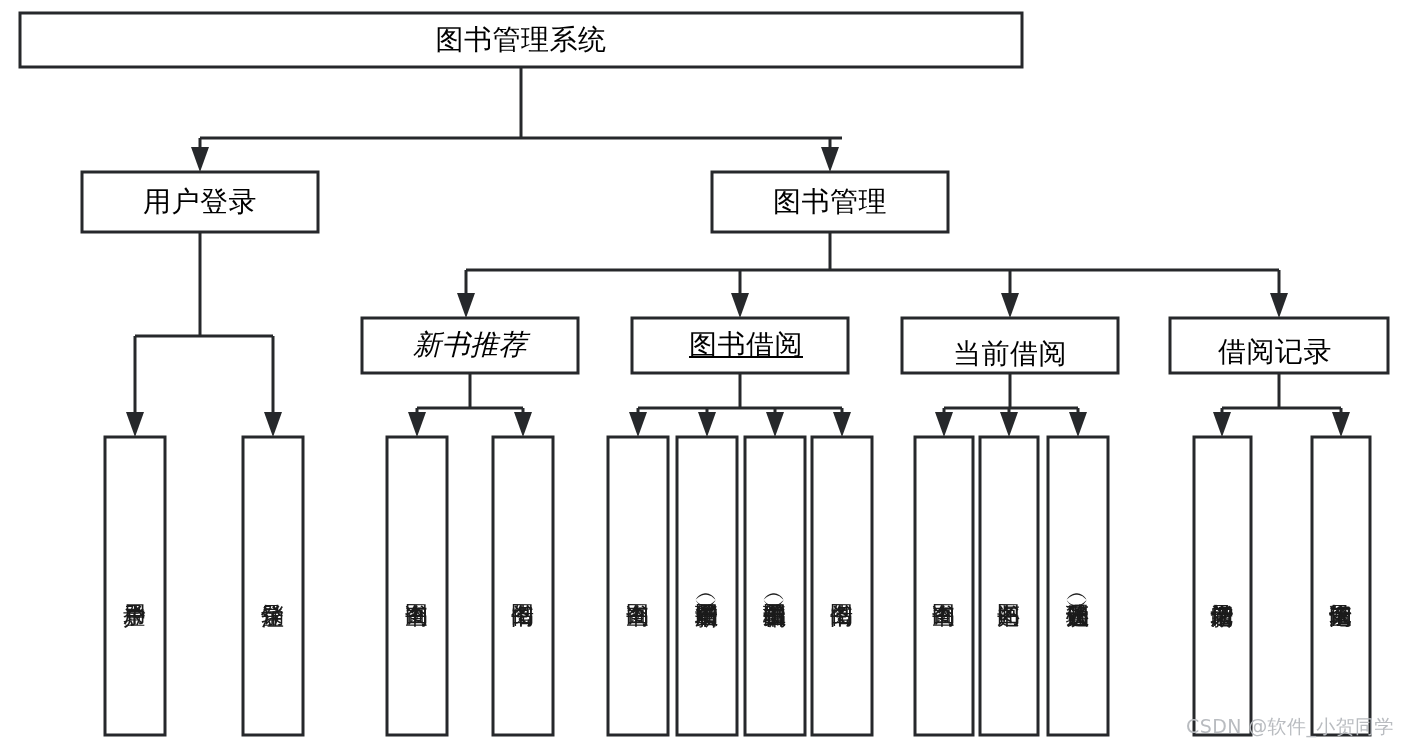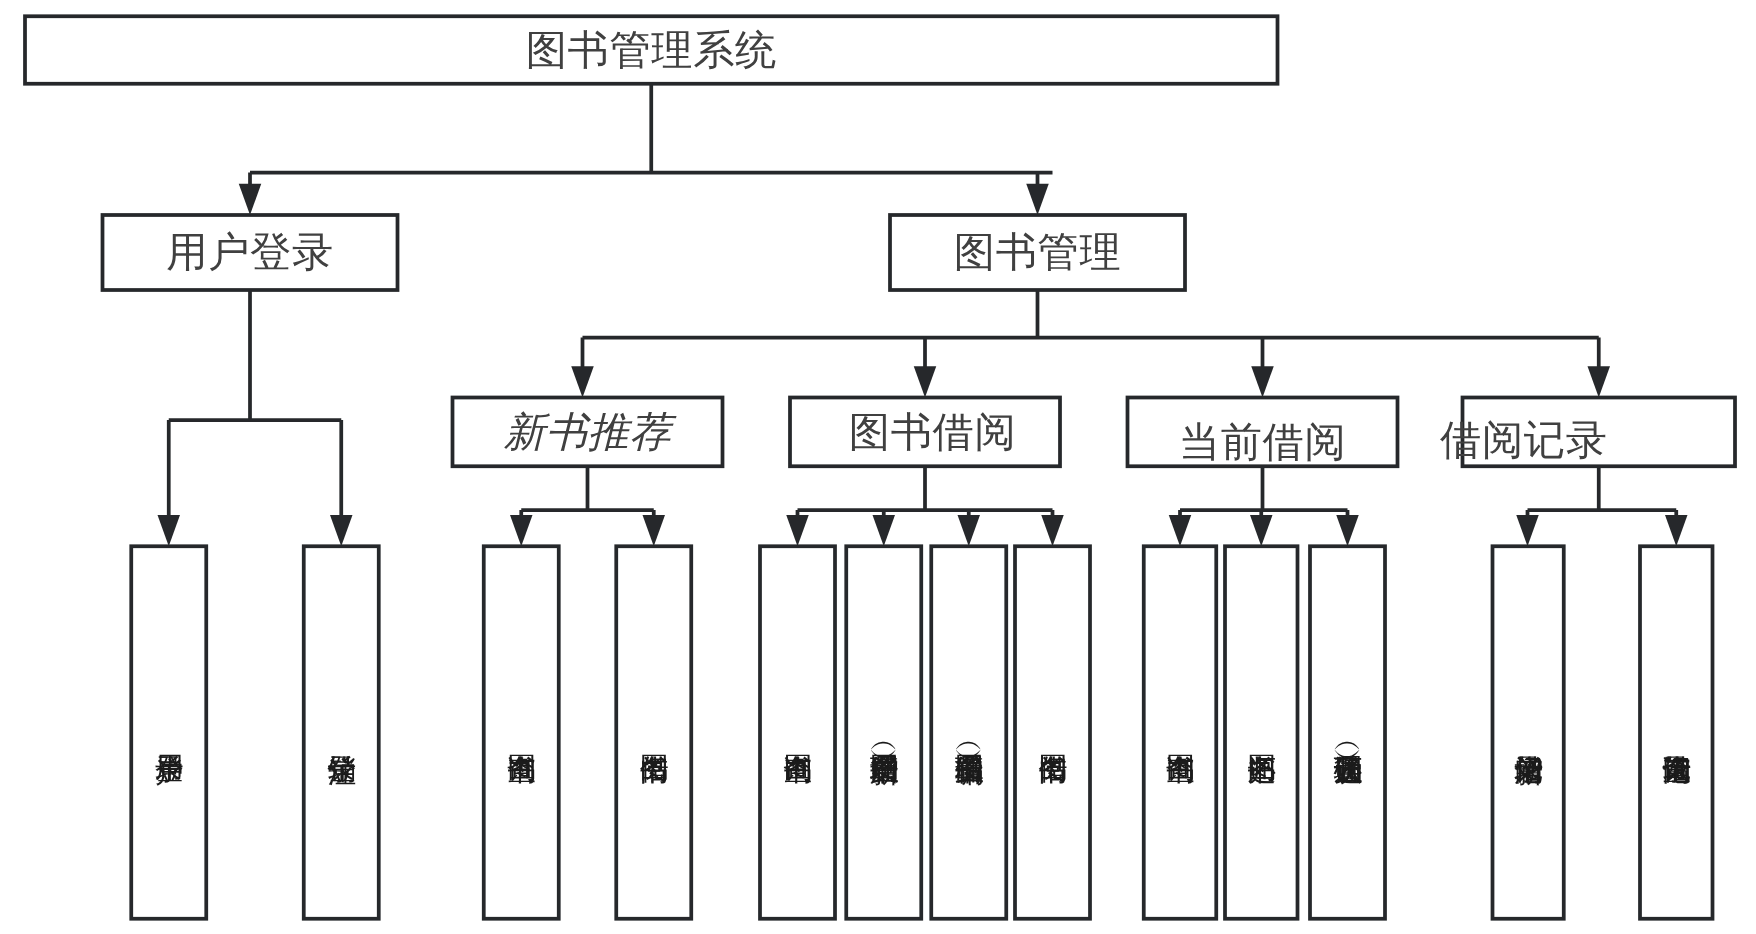--- a/index.html
+++ b/index.html
@@ -41,22 +41,22 @@
   }
   .arrow-head {
     fill: #26282b;
     stroke: none;
   }
   .node-label-h {
     position: absolute;
     display: flex;
     align-items: center;
     justify-content: center;
-    color: #404040;
-    font-size: 33px;
+    color: #000000;
+    font-size: 28px;
     line-height: 1.15;
     letter-spacing: 0.5px;
     white-space: nowrap;
     text-align: center;
     pointer-events: none;
   }
   .node-label-v {
     position: absolute;
     display: flex;
     align-items: center;
@@ -189,36 +189,37 @@
     <rect class="node-box" x="1194" y="437" width="57" height="298"></rect>
     <rect class="node-box" x="1312" y="437" width="58" height="298"></rect>
   </svg>
 
   <div class="node-label-h" style="left:20px; top:13px; width:1002px; height:54px;">图书管理系统</div>
 
   <div class="node-label-h" style="left:82px; top:172px; width:236px; height:60px;">用户登录</div>
   <div class="node-label-h" style="left:712px; top:172px; width:236px; height:60px;">图书管理</div>
 
   <div class="node-label-h" style="left:362px; top:318px; width:216px; height:55px;font-style:italic;">新书推荐</div>
-  <div class="node-label-h" style="left:632px; top:318px; width:228px; height:55px;">图书借阅</div>
+  <div class="node-label-h" style="left:632px; top:318px; width:228px; height:55px;text-decoration:underline;">图书借阅</div>
   <div class="node-label-h" style="left:902px; top:318px; width:216px; height:72px;">当前借阅</div>
-  <div class="node-label-h" style="left:1110px; top:318px; width:218px; height:68px;">借阅记录</div>
+  <div class="node-label-h" style="left:1166px; top:318px; width:218px; height:68px;">借阅记录</div>
 
   <div class="node-label-v" style="left:105px; top:437px; width:60px; height:298px;">用户登录</div>
   <div class="node-label-v" style="left:243px; top:437px; width:60px; height:298px;">注销登录</div>
 
   <div class="node-label-v" style="left:387px; top:437px; width:60px; height:298px;">查询图书</div>
   <div class="node-label-v" style="left:493px; top:437px; width:60px; height:298px;">借阅图书</div>
 
   <div class="node-label-v" style="left:608px; top:437px; width:60px; height:298px;">查询图书</div>
   <div class="node-label-v" style="left:677px; top:437px; width:60px; height:298px;">新增图书（管理员）</div>
   <div class="node-label-v" style="left:745px; top:437px; width:60px; height:298px;">编辑图书（管理员）</div>
   <div class="node-label-v" style="left:812px; top:437px; width:60px; height:298px;">借阅图书</div>
 
   <div class="node-label-v" style="left:915px; top:437px; width:58px; height:298px;">查询图书</div>
   <div class="node-label-v" style="left:980px; top:437px; width:58px; height:298px;">归还图书</div>
   <div class="node-label-v" style="left:1048px; top:437px; width:60px; height:298px;">确认归还（管理员）</div>
 
   <div class="node-label-v" style="left:1194px; top:437px; width:57px; height:298px;">新增借阅记录</div>
   <div class="node-label-v" style="left:1312px; top:437px; width:58px; height:298px;">查询借阅记录</div>
 
+  <div class="watermark">CSDN @软件_小贺同学</div>
 
 </div>
 
 </body></html>

